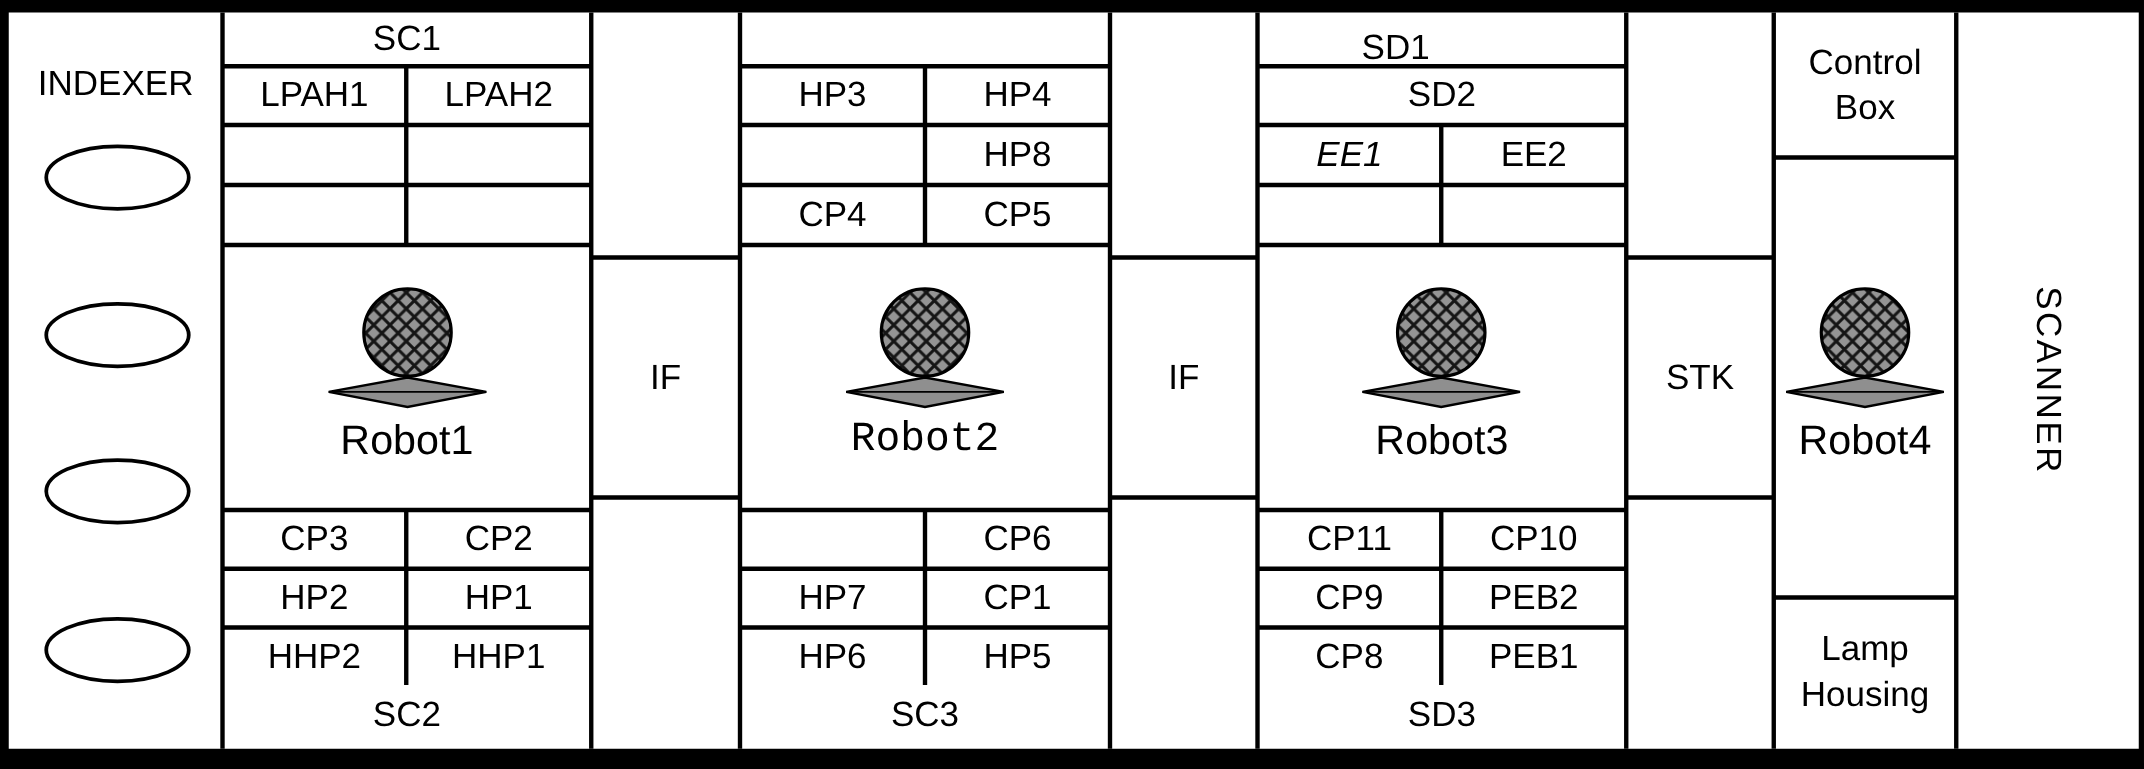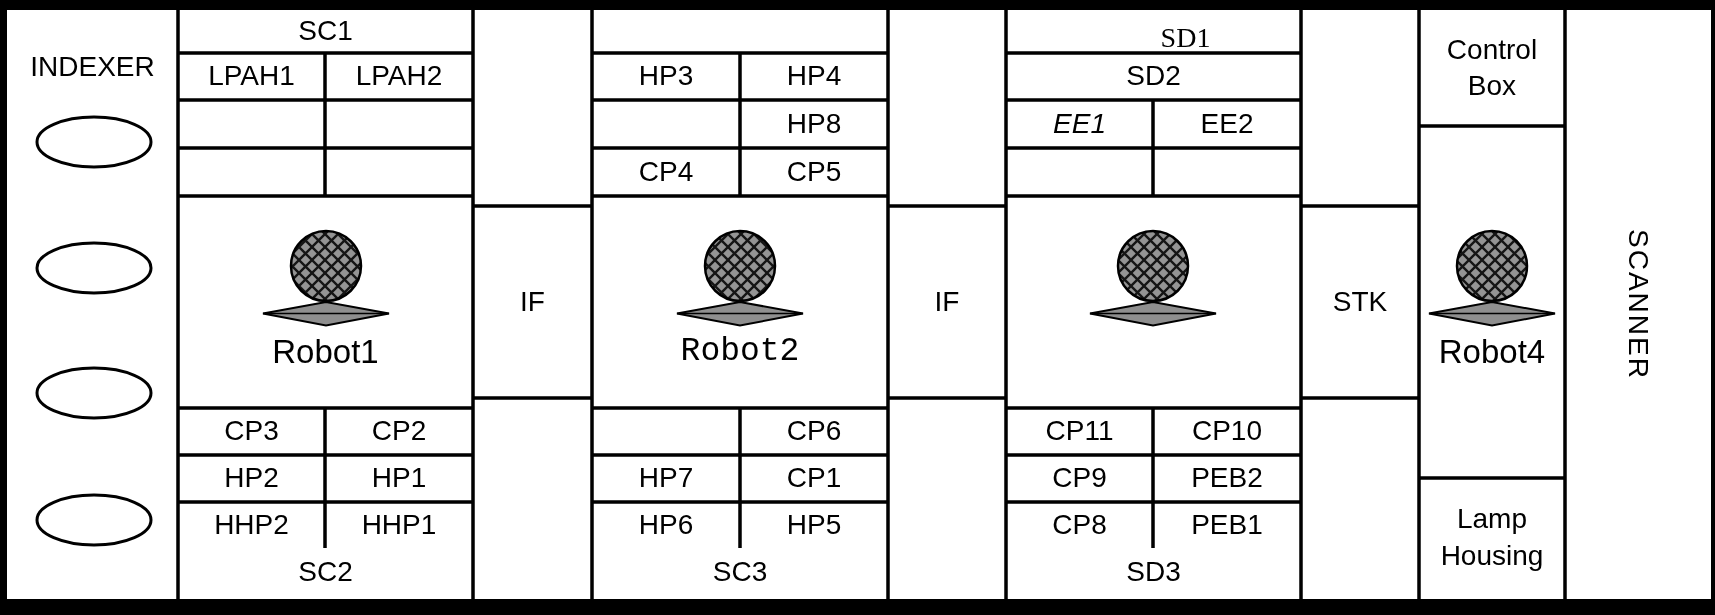--- a/index.html
+++ b/index.html
@@ -100,26 +100,27 @@
   <div class="cell robot-label" style="left:592px;top:336px;width:296px;height:32px;font-family:Liberation Mono, monospace;">Robot2</div>
   <div class="cell" style="left:740px;top:408px;width:148px;height:47px;">CP6</div>
   <div class="cell" style="left:592px;top:455px;width:148px;height:47px;">HP7</div>
   <div class="cell" style="left:740px;top:455px;width:148px;height:47px;">CP1</div>
   <div class="cell" style="left:592px;top:502px;width:148px;height:46px;">HP6</div>
   <div class="cell" style="left:740px;top:502px;width:148px;height:46px;">HP5</div>
   <div class="cell" style="left:592px;top:548px;width:296px;height:49px;">SC3</div>
 
   <div class="cell" style="left:888px;top:206px;width:118px;height:192px;">IF</div>
 
-  <div class="cell" style="left:1038px;top:10px;width:295px;height:56px;font-family:Liberation Serif, serif;">SD1</div>
+  <div class="cell" style="left:969px;top:10px;width:295px;height:56px;">SD1</div>
   <div class="cell" style="left:1006px;top:53px;width:295px;height:47px;">SD2</div>
   <div class="cell" style="left:1006px;top:100px;width:147px;height:48px;font-style:italic;">EE1</div>
   <div class="cell" style="left:1153px;top:100px;width:148px;height:48px;">EE2</div>
   <div class="cell" style="left:1006px;top:148px;width:147px;height:48px;"></div>
   <div class="cell" style="left:1153px;top:148px;width:148px;height:48px;"></div>
+  <div class="cell robot-label" style="left:1006px;top:336px;width:295px;height:32px;">Robot3</div>
   <div class="cell" style="left:1006px;top:408px;width:147px;height:47px;">CP11</div>
   <div class="cell" style="left:1153px;top:408px;width:148px;height:47px;border-radius:12px;">CP10</div>
   <div class="cell" style="left:1006px;top:455px;width:147px;height:47px;">CP9</div>
   <div class="cell" style="left:1153px;top:455px;width:148px;height:47px;">PEB2</div>
   <div class="cell" style="left:1006px;top:502px;width:147px;height:46px;">CP8</div>
   <div class="cell" style="left:1153px;top:502px;width:148px;height:46px;">PEB1</div>
   <div class="cell" style="left:1006px;top:548px;width:295px;height:49px;">SD3</div>
 
   <div class="cell" style="left:1301px;top:206px;width:118px;height:192px;border-radius:22px;">STK</div>
 

